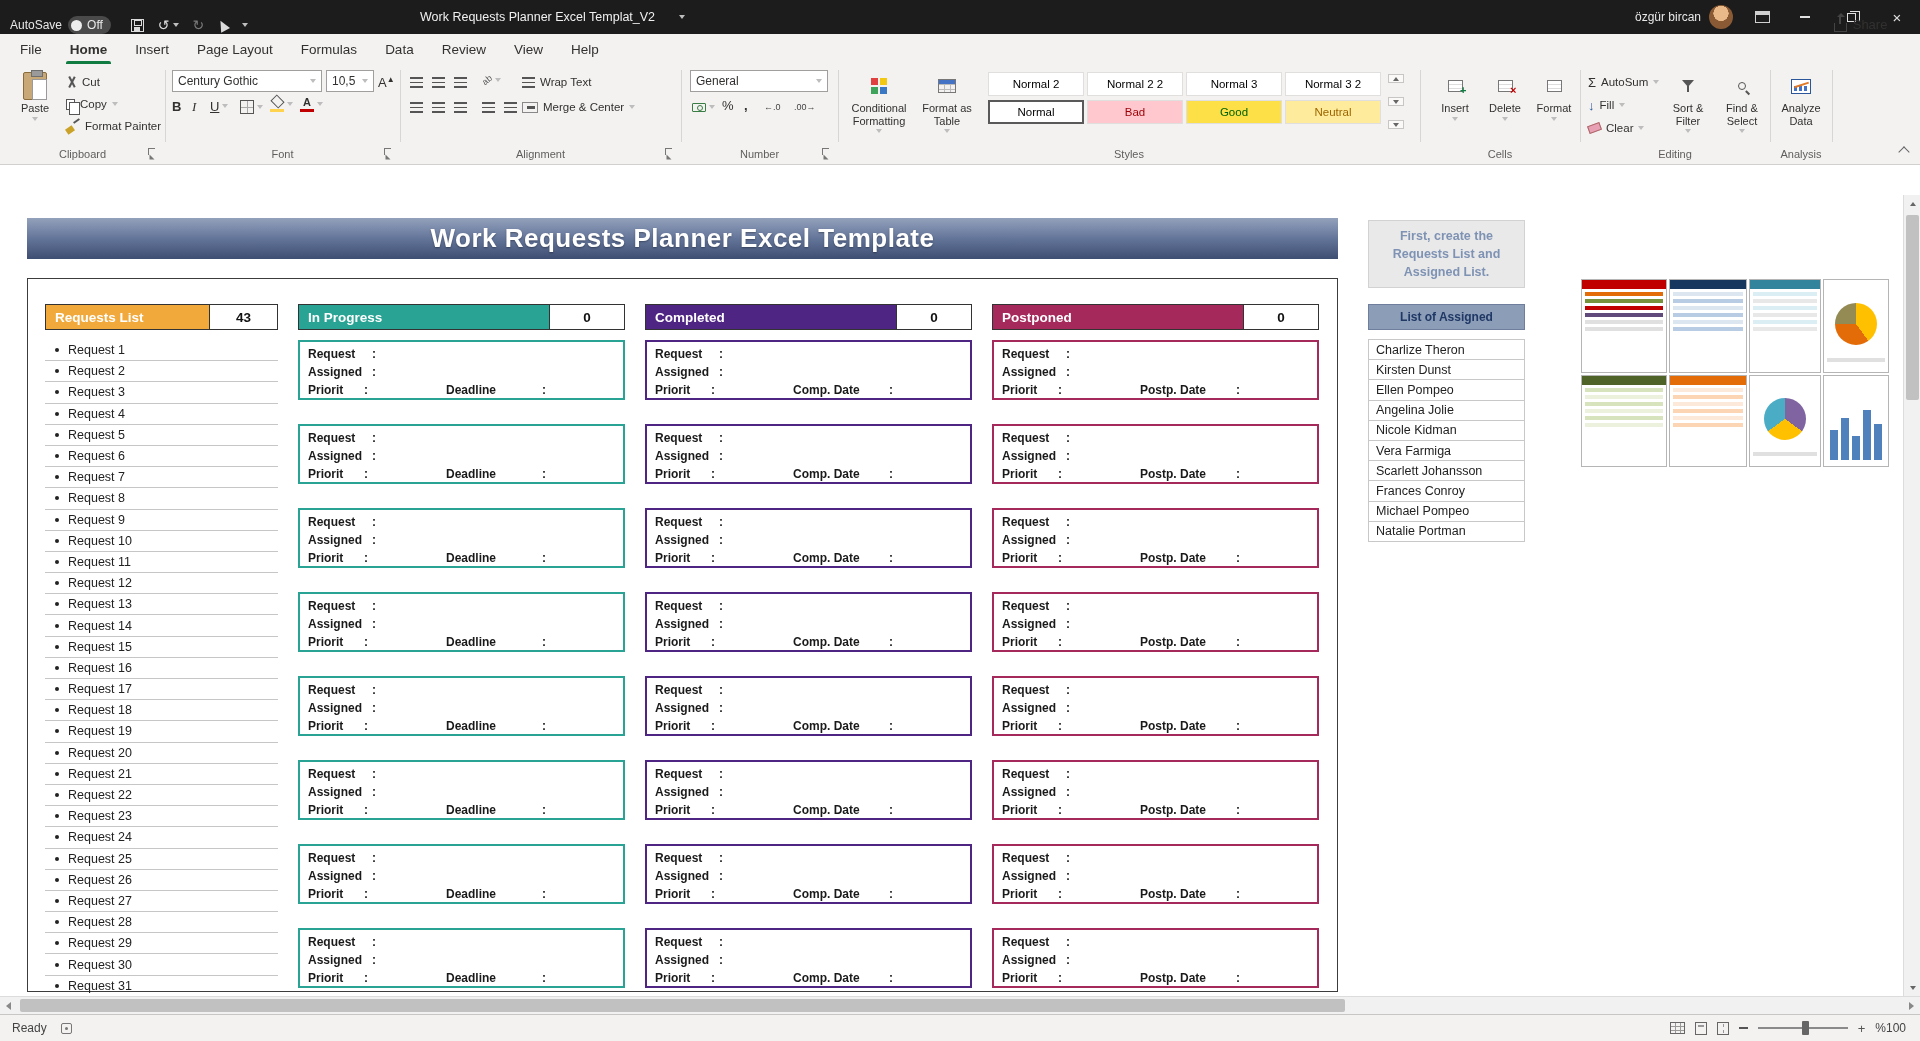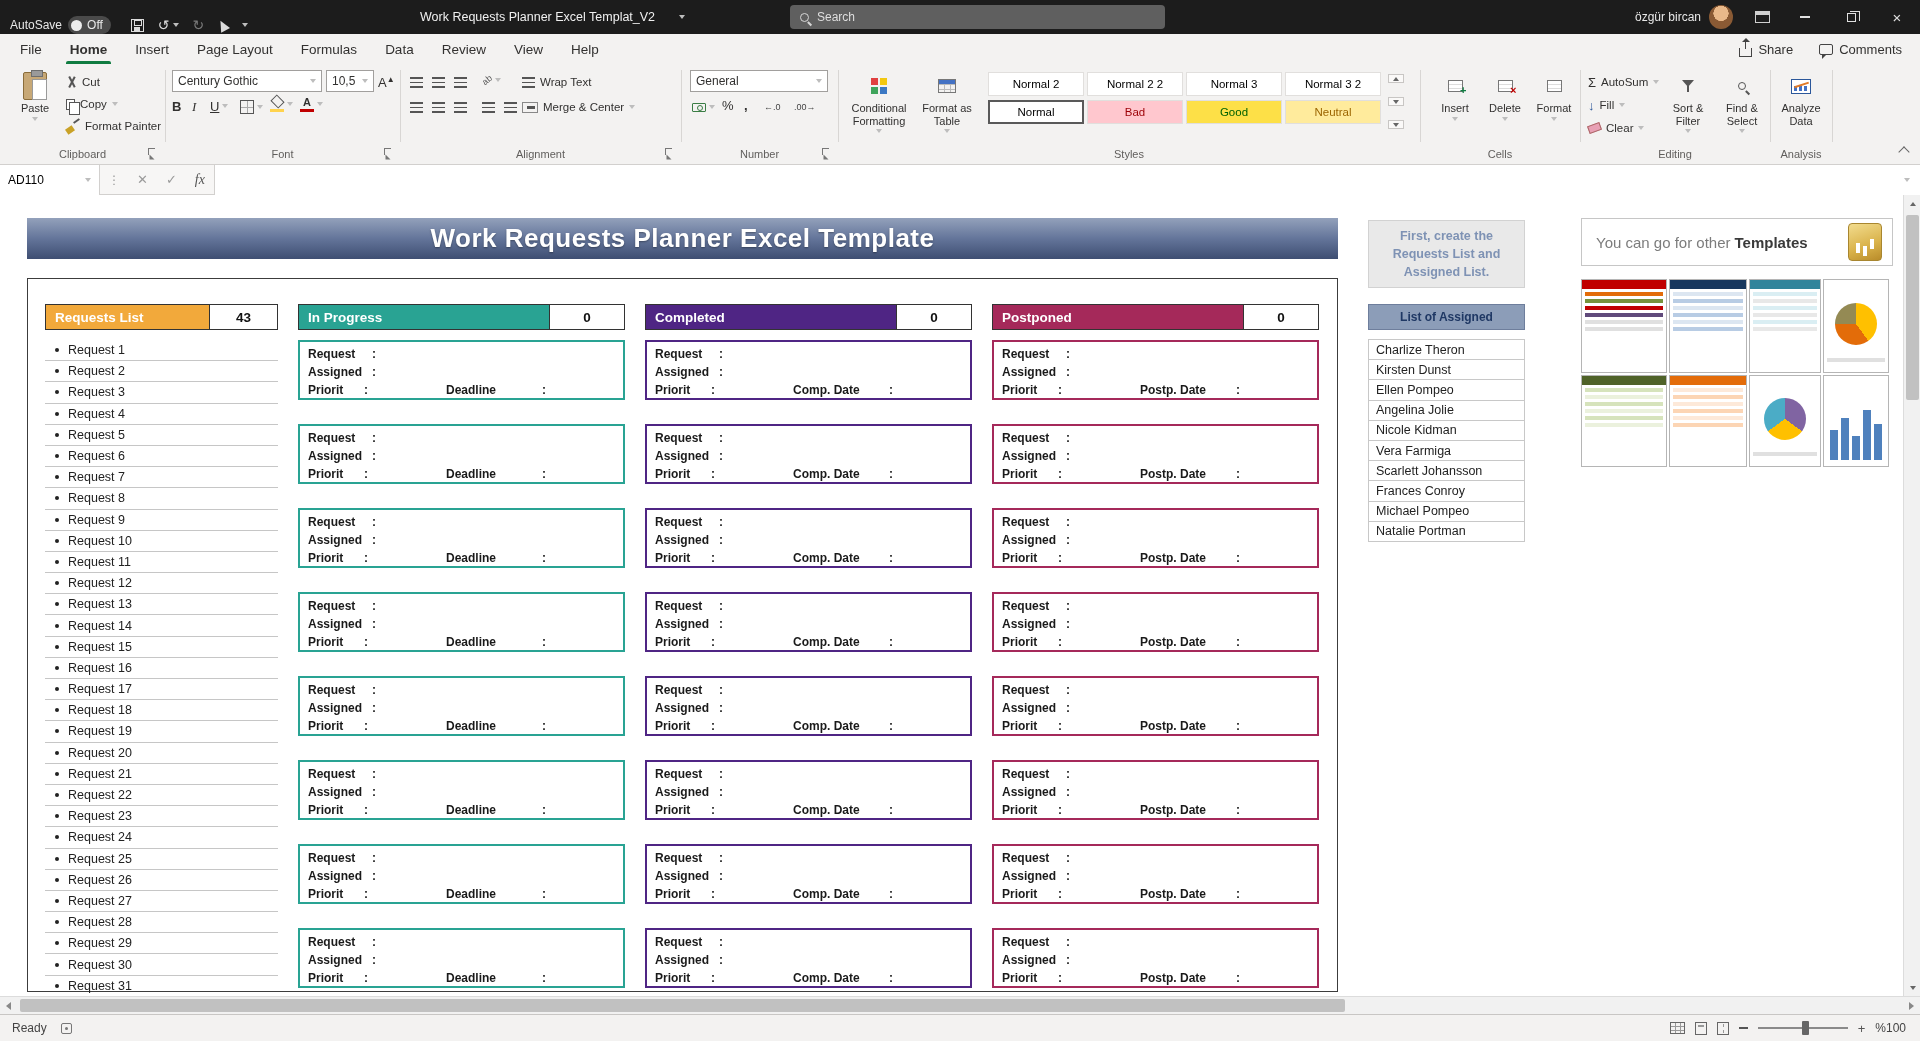--- a/index.html
+++ b/index.html
@@ -45,21 +45,21 @@
   .i-close { color:#e0e0e0; font-size:15px; }
 
   
   .tabrow { position:absolute; left:0; top:34px; width:1920px; height:30px; background:#f3f2f1;
     display:flex; align-items:center; font-size:13.5px; color:#323130; }
   .tabs { display:flex; height:30px; padding-left:6px; }
   .tab { padding:0 14px; display:flex; align-items:center; position:relative; cursor:default; }
   .tab.active { font-weight:700; }
   .tab.active::after { content:""; position:absolute; left:10px; right:10px; bottom:0; height:3px;
     background:#107c41; border-radius:2px 2px 0 0; }
-  .collab { margin-left:auto; display:flex; align-items:center; gap:26px; padding-right:18px; }
+  .collab { margin-left:auto; display:flex; align-items:center; gap:34px; padding-right:18px;flex-direction:column; }
   .collab-btn { display:flex; align-items:center; gap:6px; font-size:13px; color:#323130; }
   .i-share { width:13px; height:9px; border:1.5px solid #444; border-top:none; position:relative; margin-top:6px; }
   .i-share::before { content:""; position:absolute; left:4.5px; top:-7px; width:1.5px; height:8px; background:#444; }
   .i-share::after { content:""; position:absolute; left:2px; top:-10px; width:0; height:0;
     border-left:4px solid transparent; border-right:4px solid transparent; border-bottom:4px solid #444; }
   .i-comment { width:14px; height:11px; border:1.5px solid #444; border-radius:2px; position:relative; }
   .i-comment::after { content:""; position:absolute; left:2px; bottom:-5px; width:0; height:0;
     border-top:5px solid #444; border-right:5px solid transparent; }
 
   
@@ -246,24 +246,20 @@
           </span>
         <span class="glyph dim">↻</span>
         <span class="i-pointer"></span>
         <span class="cv"></span>
       </div>
     </div>
     <div class="doc-title">
       <span>Work Requests Planner Excel Templat_V2</span>
       <span class="cv"></span>
     </div>
-    <div class="searchbox">
-      <span class="i-search"></span>
-      <span>Search</span>
-    </div>
     <div class="tb-right">
       <div class="user">
         <span>özgür bircan</span>
         <span class="avatar"></span>
       </div>
       <span class="i-panel"></span>
       <div class="winbtn">
           <span class="i-min"></span>
         </div>
       <div class="winbtn">
@@ -534,34 +530,20 @@
       <span class="icn">
           <span class="i-analyze"></span>
         </span>
       <span>Analyze Data</span>
     </div>
     <div class="grouplabel" style="left:1770px;width:62px">Analysis</div>
 
     <span class="collapse-chev"></span>
   </div>
 
-  <div class="fbar">
-    <div class="namebox">
-      <span>AD110</span>
-      <span class="cv"></span>
-    </div>
-    <span class="fb-dots">⋮</span>
-    <span class="fb-ic">✕</span>
-    <span class="fb-ic">✓</span>
-    <span class="fx">fx</span>
-    <div class="fb-input"></div>
-    <div class="fb-chev">
-        <span class="cv"></span>
-      </div>
-  </div>
 
   <div class="sheet">
     <div class="banner">Work Requests Planner Excel Template</div>
     <div class="outerbox"></div>
 
     <div class="colhdr" style="left:45px">
       <div class="t" id="req-hdr-title" style="width: 165px; background: rgb(242, 169, 59); color: rgb(255, 255, 255);">Requests List</div>
       <div class="c" style="width:68px">43</div>
     </div>
     <div class="reqlist" id="requests-list">
@@ -1098,25 +1080,20 @@
         <div class="assignrow">Angelina Jolie</div>
         <div class="assignrow">Nicole Kidman</div>
         <div class="assignrow">Vera Farmiga</div>
         <div class="assignrow">Scarlett Johansson</div>
         <div class="assignrow">Frances Conroy</div>
         <div class="assignrow">Michael Pompeo</div>
         <div class="assignrow">Natalie Portman</div>
       </div>
 
     <div class="notebox">First, create the Requests List and Assigned List.</div>
-    <div class="promo">
-      <span>You can go for other</span>
-      <b>Templates</b>
-      <span class="promo-icon"></span>
-    </div>
     <div class="thumbs" id="thumbs">
         <div class="thumb" style="width: 86px; height: 94px;">
           <div class="th-head" style="height: 9px; background: rgb(192, 0, 0);"></div>
           <div class="th-line" style="background: rgb(227, 108, 9);"></div>
           <div class="th-line" style="background: rgb(118, 146, 60);"></div>
           <div class="th-line" style="background: rgb(192, 0, 0);"></div>
           <div class="th-line" style="background: rgb(96, 74, 123);"></div>
           <div class="th-line" style="background: rgb(224, 224, 224);"></div>
           <div class="th-line" style="background: rgb(224, 224, 224);"></div>
         </div>

